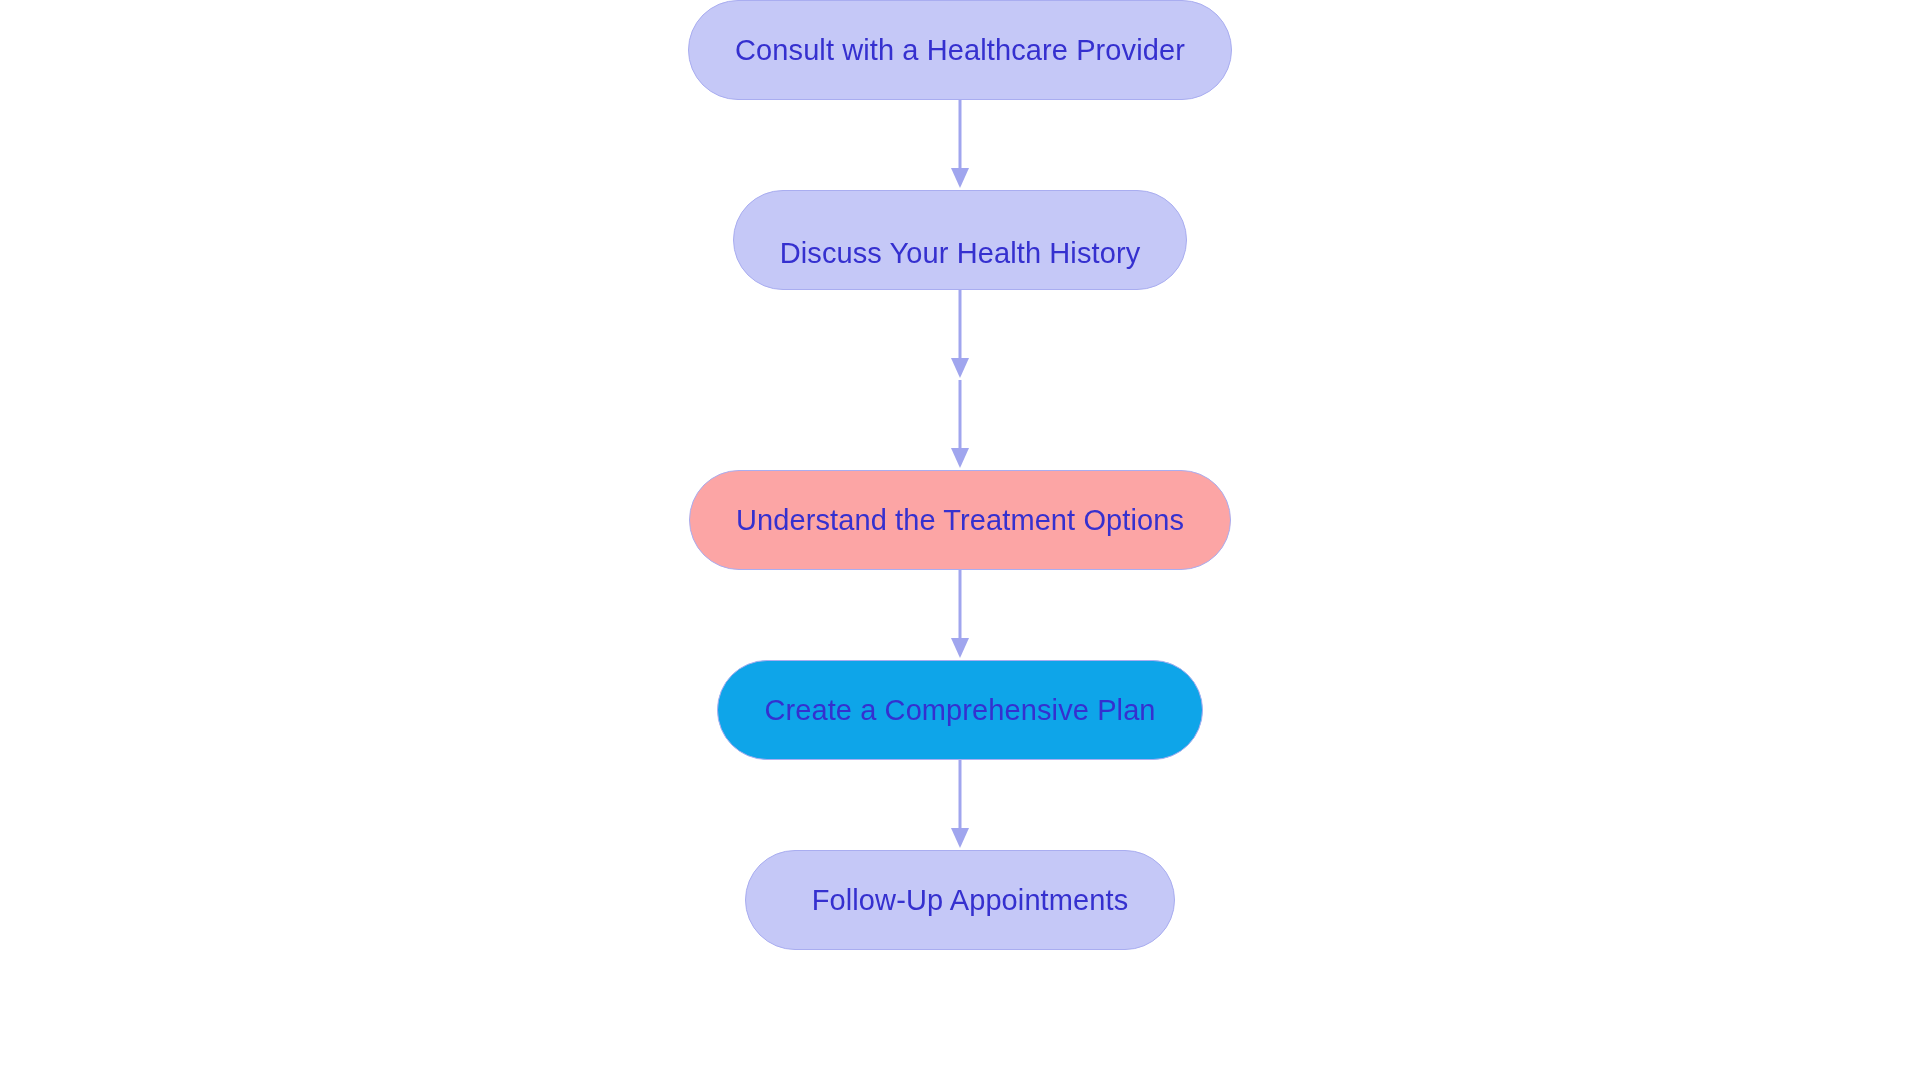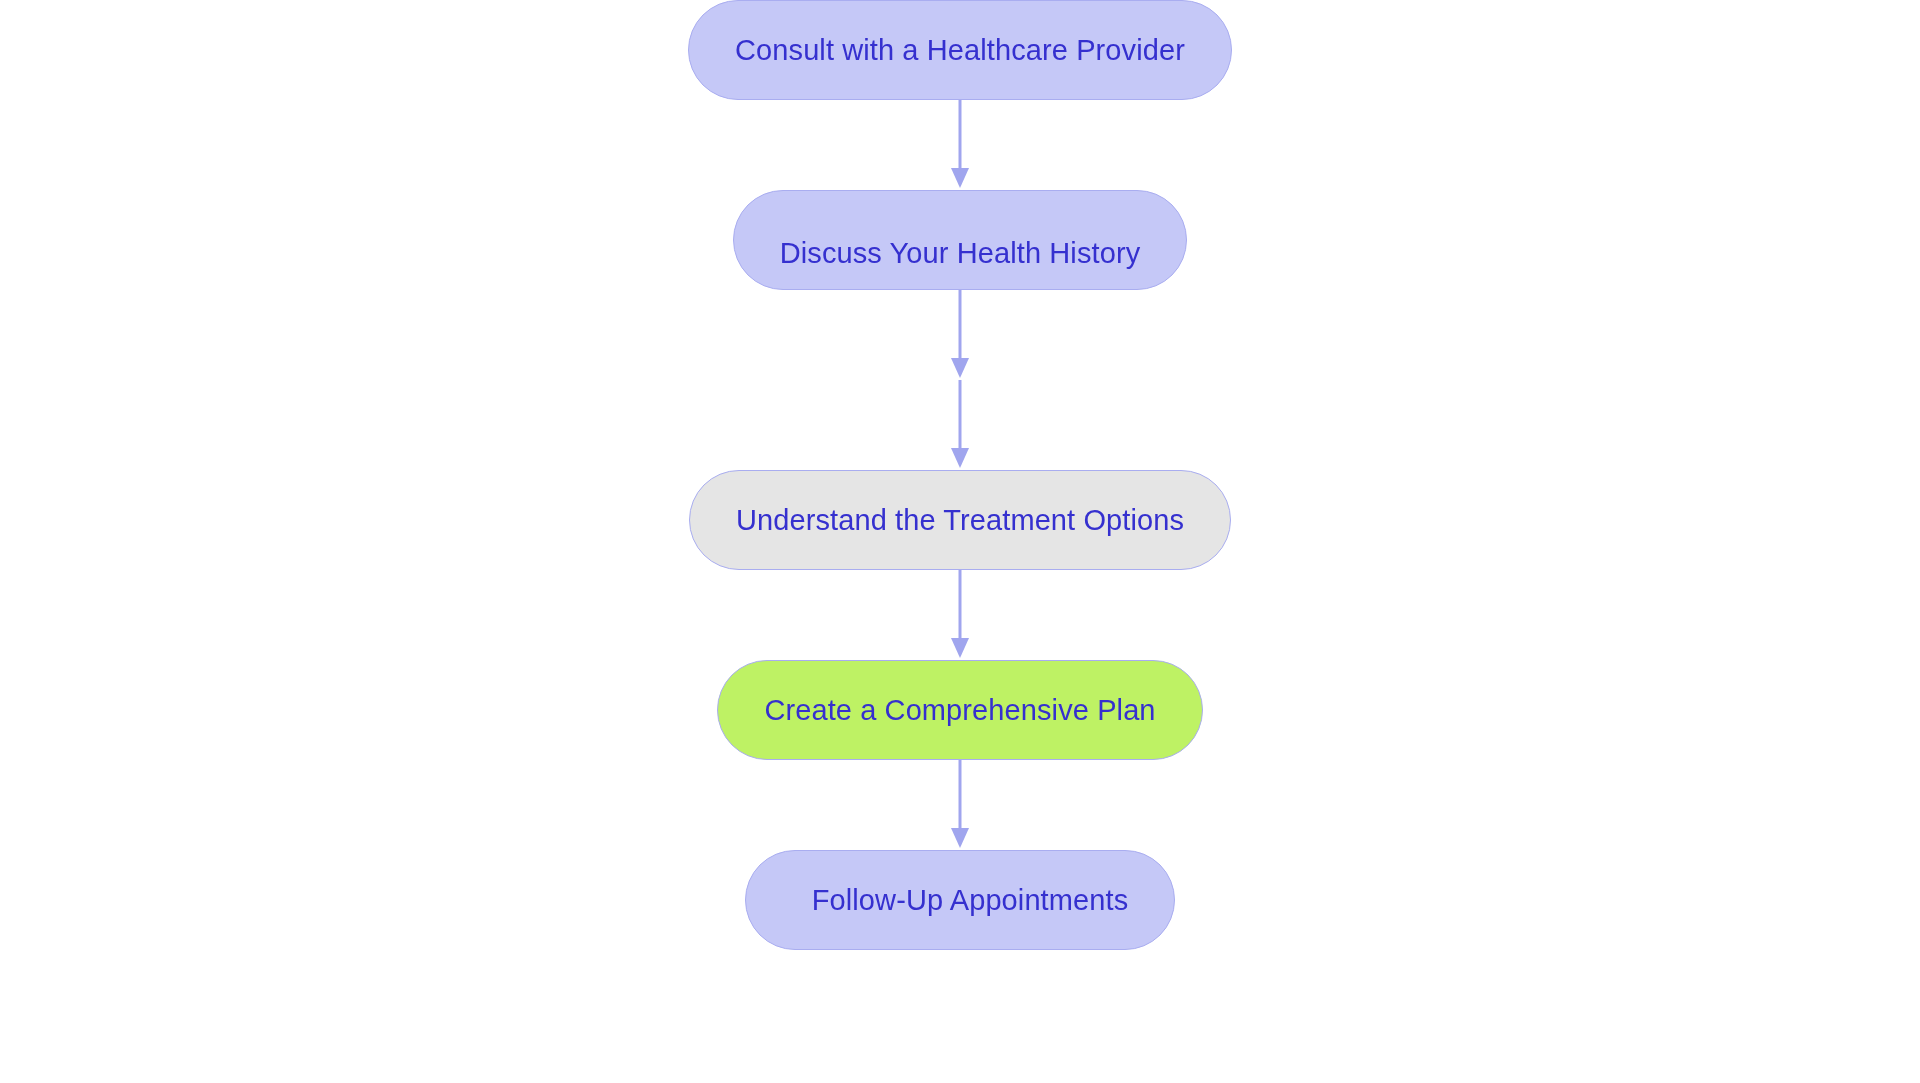--- a/index.html
+++ b/index.html
@@ -107,34 +107,34 @@
 
 
     <div class="connector">
       <svg width="40" height="90" viewBox="0 0 40 90" aria-hidden="true">
         <line x1="20" y1="0" x2="20" y2="70" stroke="#a0a5ee" stroke-width="3"></line>
         <polygon points="11,68 29,68 20,88" fill="#a0a5ee"></polygon>
       </svg>
     </div>
 
     <div class="node-row">
-      <div class="flow-node" style="background: #e5e5e5; border-color: rgb(169, 173, 240);">
+      <div class="flow-node" style="background: #fca5a5; border-color: rgb(169, 173, 240);">
         <span class="flow-node-label" style="color: rgb(53, 48, 207);">Understand the Treatment Options</span>
       </div>
     </div>
 
     <div class="connector">
       <svg width="40" height="90" viewBox="0 0 40 90" aria-hidden="true">
         <line x1="20" y1="0" x2="20" y2="70" stroke="#a0a5ee" stroke-width="3"></line>
         <polygon points="11,68 29,68 20,88" fill="#a0a5ee"></polygon>
       </svg>
     </div>
 
     <div class="node-row">
-      <div class="flow-node" style="background: #bef264; border-color: rgb(169, 173, 240); align-items: center;">
+      <div class="flow-node" style="background: #0ea5e9; border-color: rgb(169, 173, 240); align-items: center;">
         <span class="flow-node-label" style="color: rgb(53, 48, 207);">Create a Comprehensive Plan</span>
       </div>
     </div>
 
     <div class="connector">
       <svg width="40" height="90" viewBox="0 0 40 90" aria-hidden="true">
         <line x1="20" y1="0" x2="20" y2="70" stroke="#a0a5ee" stroke-width="3"></line>
         <polygon points="11,68 29,68 20,88" fill="#a0a5ee"></polygon>
       </svg>
     </div>

